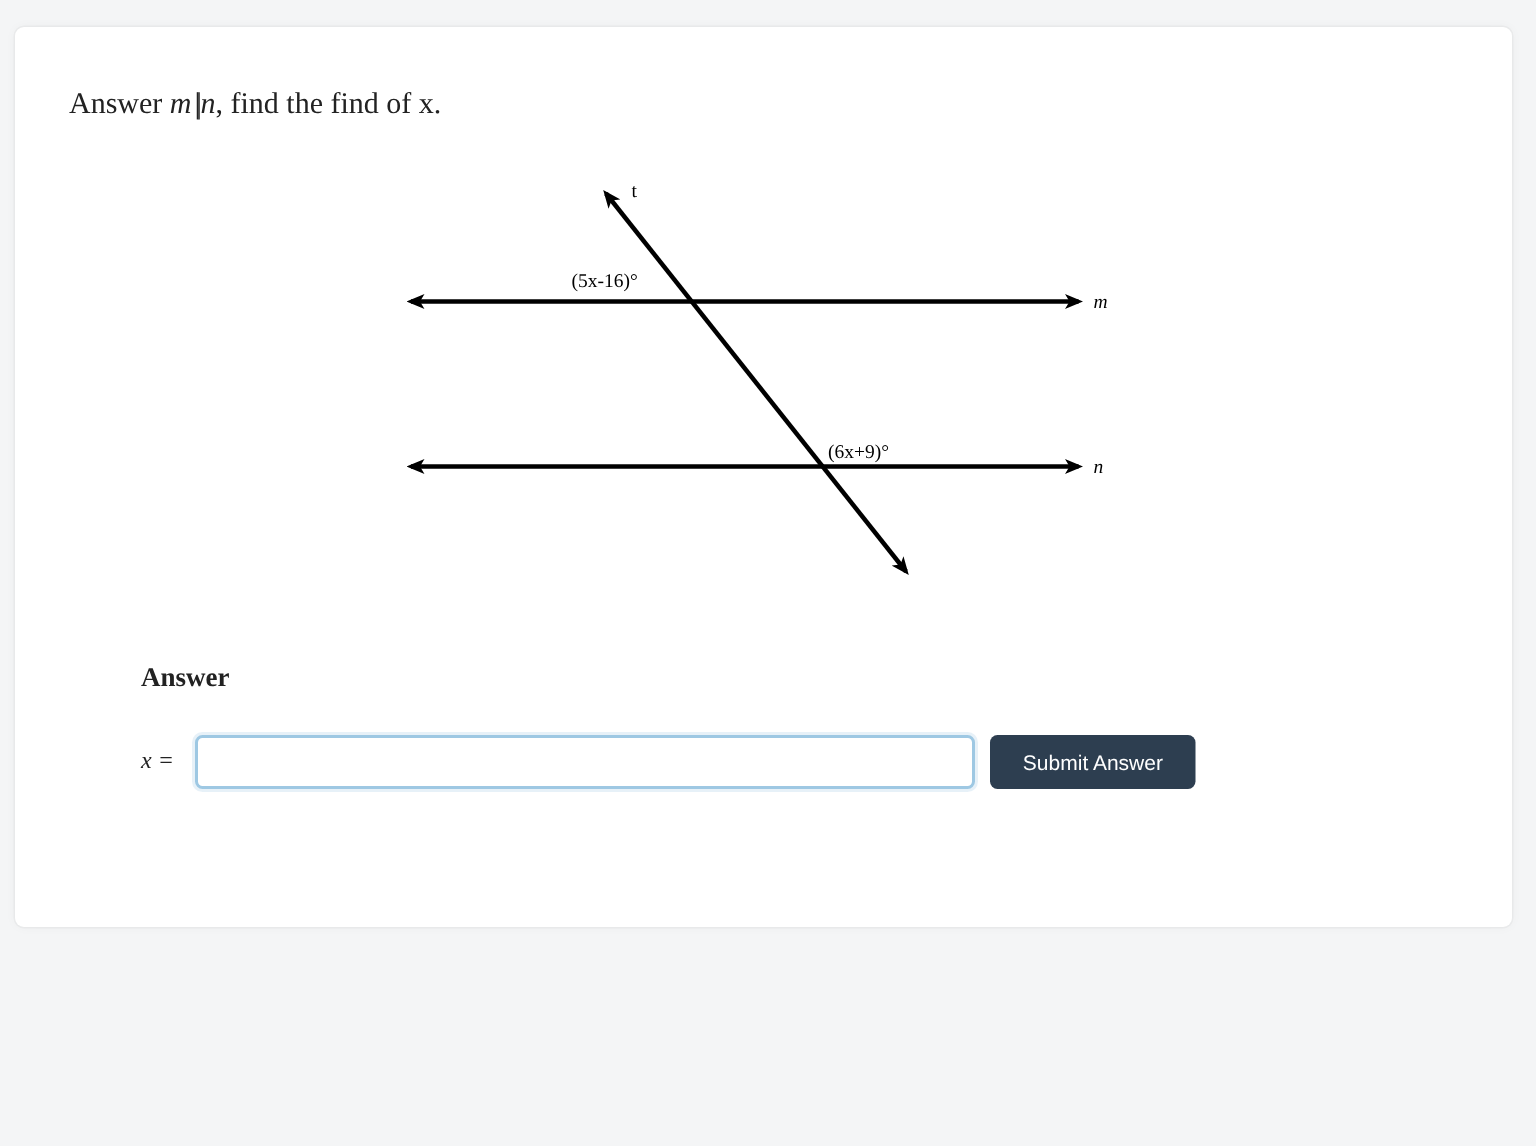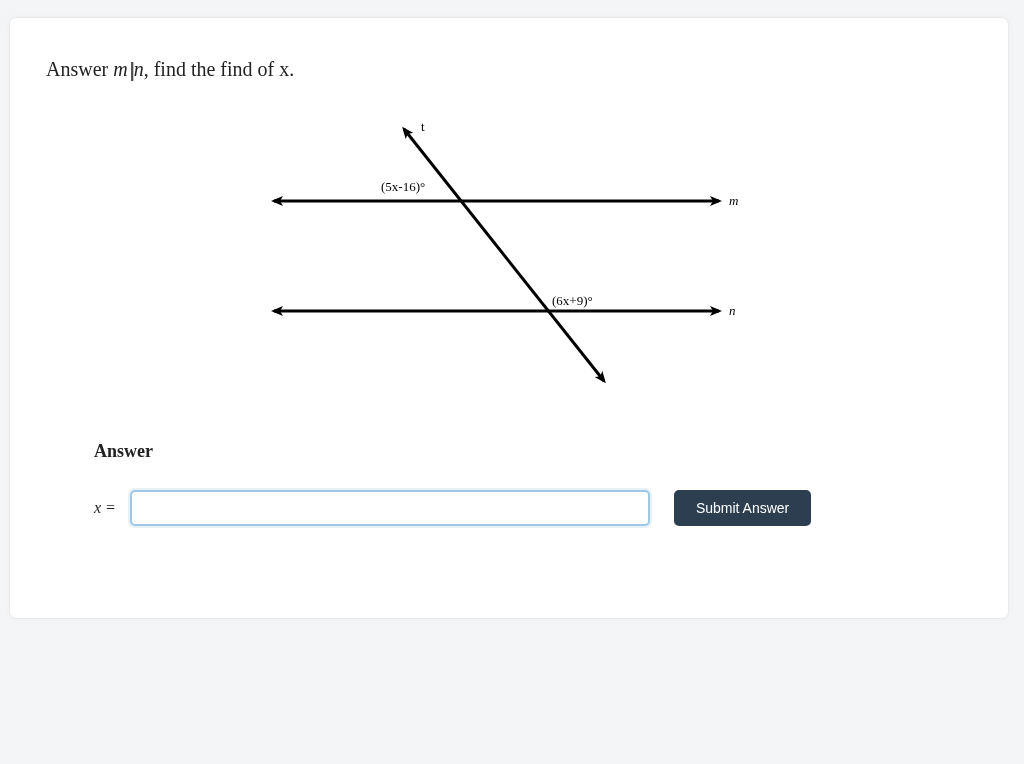--- a/index.html
+++ b/index.html
@@ -76,21 +76,20 @@
   }
   .submit-btn {
     background: #2d3e50;
     color: #fff;
     border: none;
     border-radius: 5px;
     padding: 10px 22px;
     font-size: 14px;
     font-family: Arial, Helvetica, sans-serif;
     cursor: pointer;
-    margin-left: 14px;
   }
 </style>
 </head>
 <body>
 
 <div class="card">
 
   <div class="question">
     <span>Answer </span><span class="mi">m</span><span class="par">||</span><span class="mi">n</span><span>, find the find of x.</span>
   </div>

